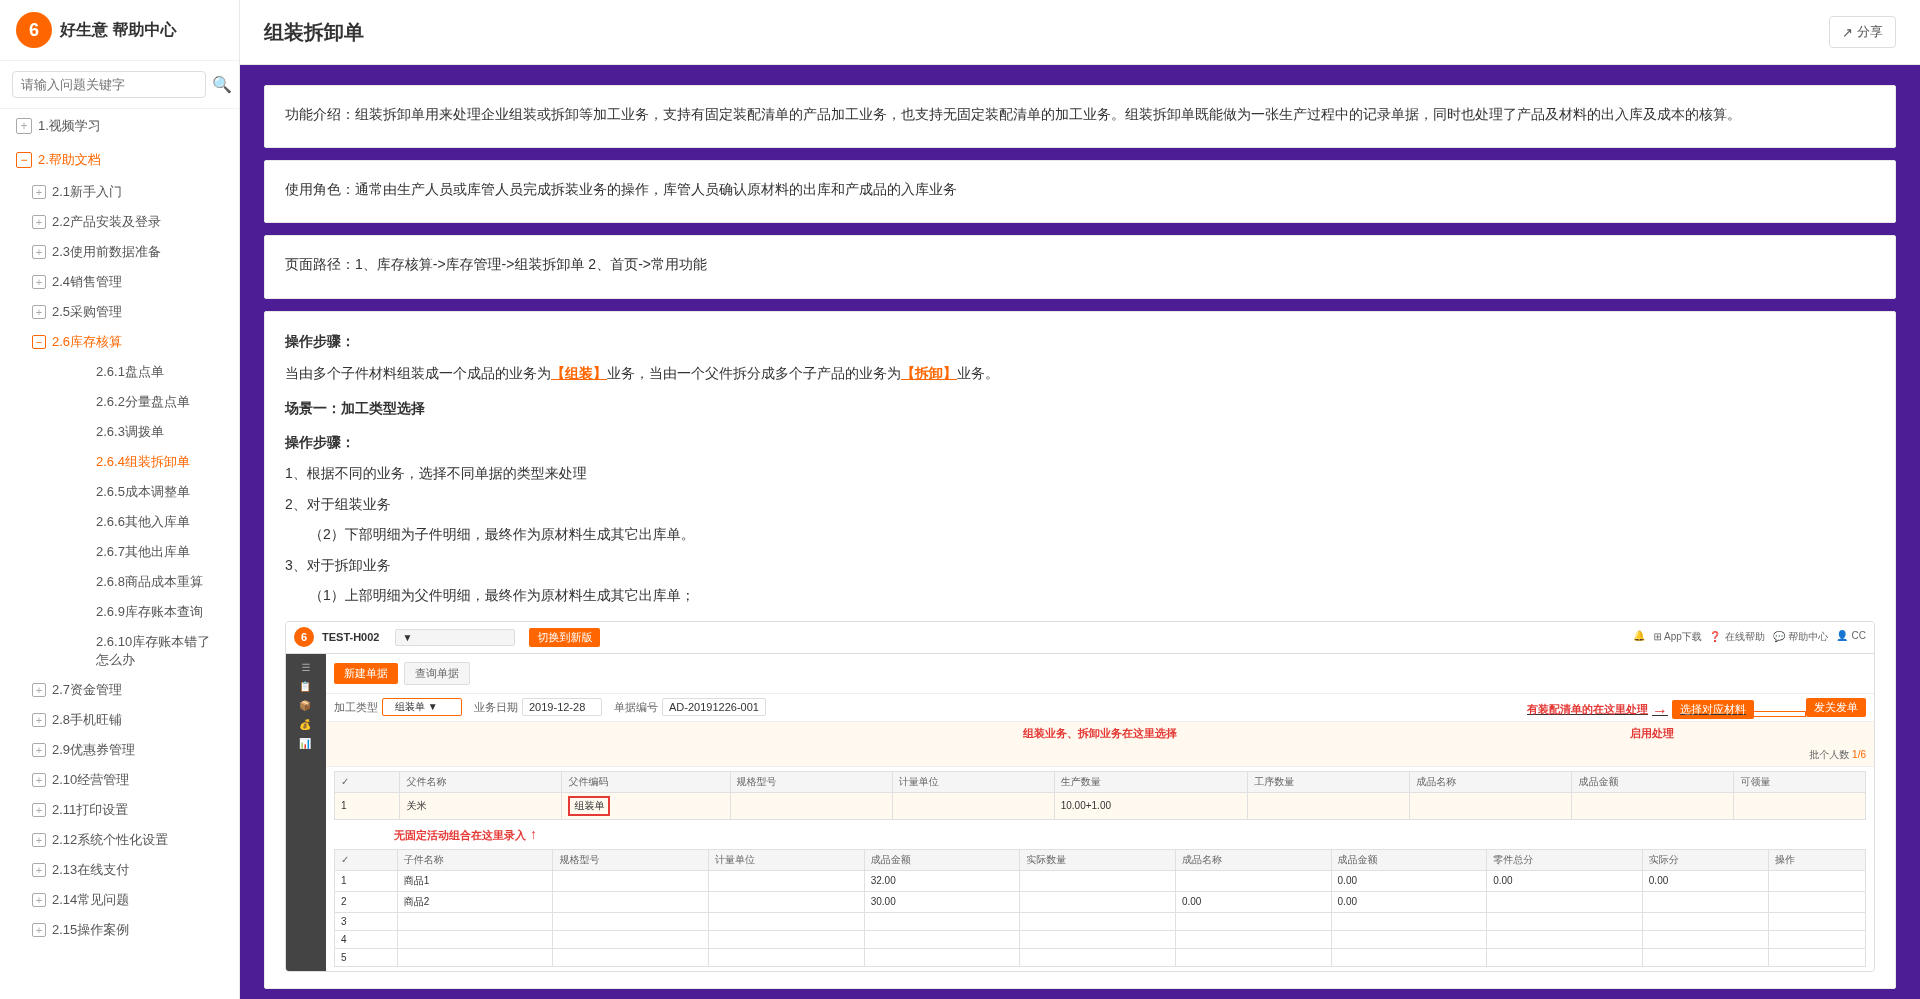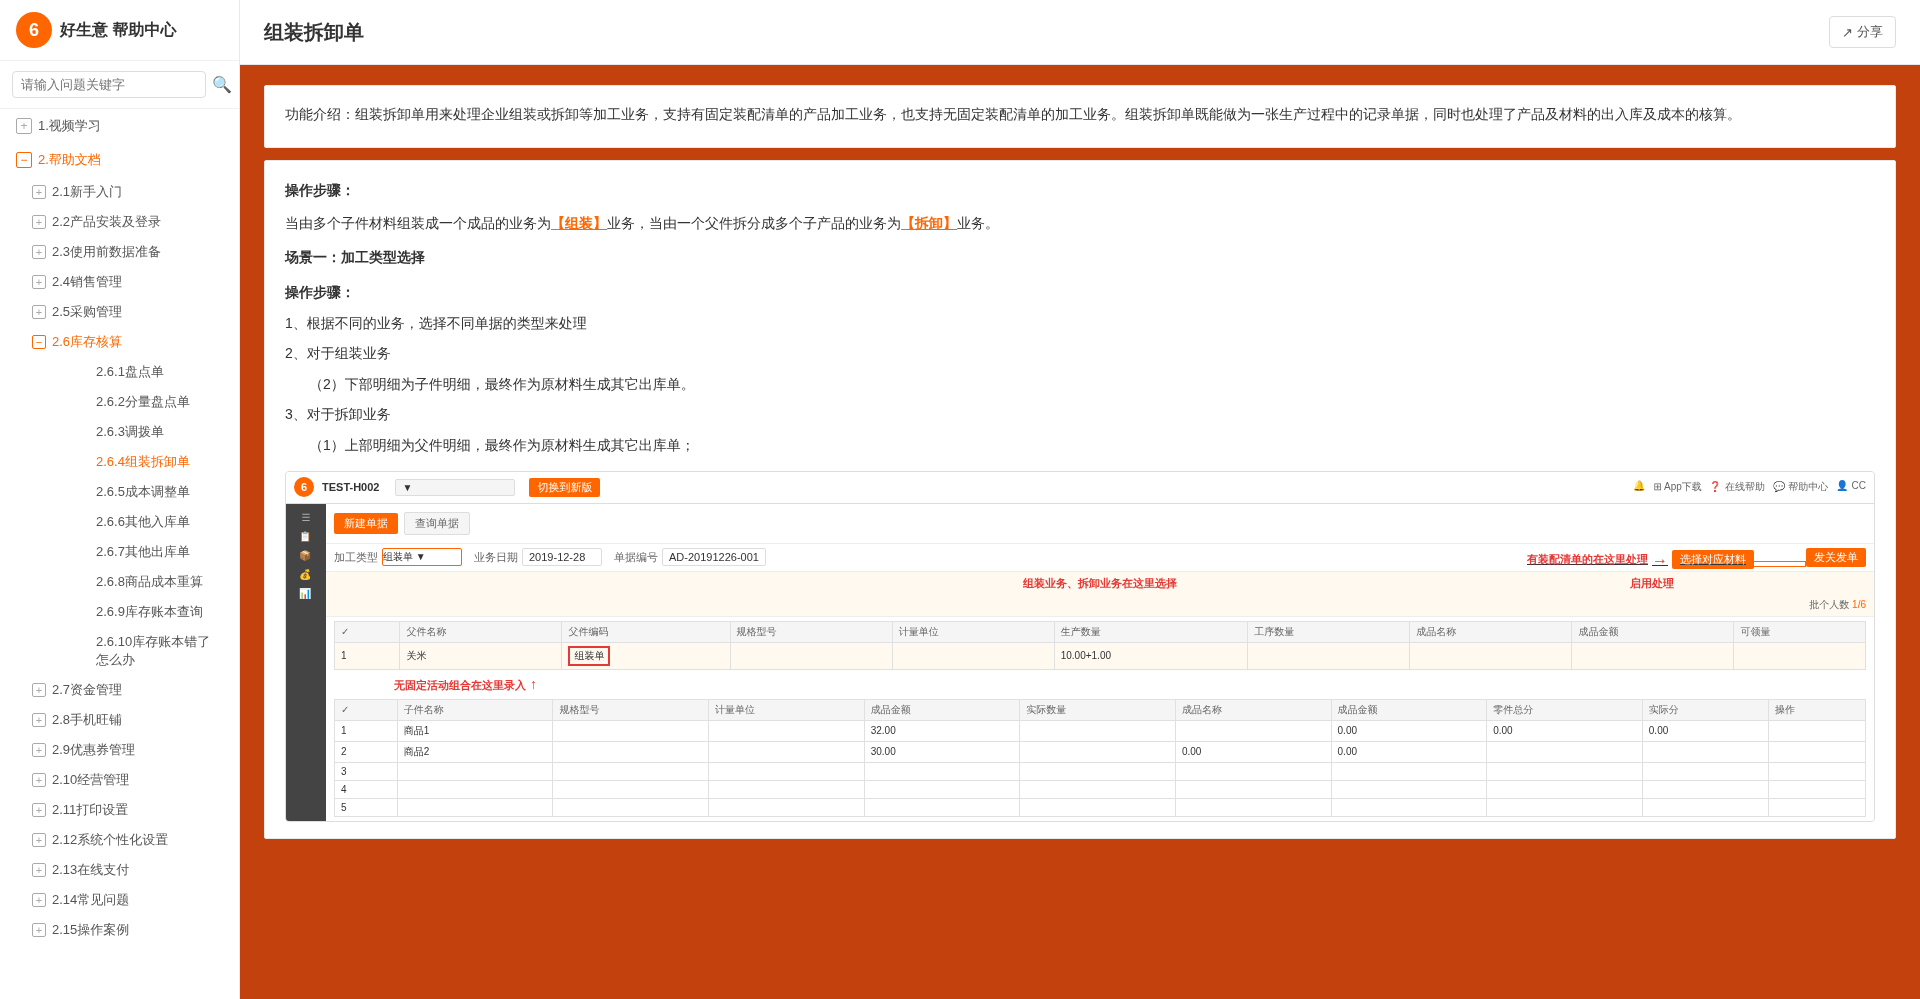--- a/index.html
+++ b/index.html
@@ -161,21 +161,21 @@
       font-size: 13px;
     }
     .nav-leaf-item.active { color: #f60; }
 
     
     #main {
       flex: 1;
       display: flex;
       flex-direction: column;
       overflow: hidden;
-      background: #c2410c;
+      background: #4c1d95;
     }
 
     .main-header {
       background: #fff;
       padding: 16px 24px;
       border-bottom: 1px solid #e8e8e8;
       display: flex;
       align-items: center;
       justify-content: space-between;
     }
@@ -369,21 +369,21 @@
       color: #333;
     }
 
     .app-table .highlight-row td {
       background: #fff9f0;
     }
 
     .select-box {
       border: 1px solid #f60;
       background: #fff;
-      padding: 1px 0;
+      padding: 1px 12px;
       font-size: 10px;
       color: #333;
     }
 
     .red-box {
       border: 2px solid #e53935;
       display: inline-block;
     }
 
     .nav-2level {
@@ -503,21 +503,27 @@
       <span>分享</span>
     </button>
   </div>
 
   <div class="main-content">
 
     <div class="content-section">
       <p>功能介绍：组装拆卸单用来处理企业组装或拆卸等加工业务，支持有固定装配清单的产品加工业务，也支持无固定装配清单的加工业务。组装拆卸单既能做为一张生产过程中的记录单据，同时也处理了产品及材料的出入库及成本的核算。</p>
     </div>
 
-
+    <div class="content-section">
+      <p>使用角色：通常由生产人员或库管人员完成拆装业务的操作，库管人员确认原材料的出库和产成品的入库业务</p>
+    </div>
+
+    <div class="content-section">
+      <p>页面路径：1、库存核算-&gt;库存管理-&gt;组装拆卸单 2、首页-&gt;常用功能</p>
+    </div>
 
     <div class="step-content">
       <p><strong>操作步骤：</strong></p>
       <p style="margin:6px 0;">
         当由多个子件材料组装成一个成品的业务为<span class="orange-text underline">【组装】</span>业务，当由一个父件拆分成多个子产品的业务为<span class="orange-text underline">【拆卸】</span>业务。
       </p>
       <p style="margin-top:8px;"><strong>场景一：加工类型选择</strong></p>
       <p style="margin-top:8px;"><strong>操作步骤：</strong></p>
       <p>1、根据不同的业务，选择不同单据的类型来处理</p>
       <p>2、对于组装业务</p>

